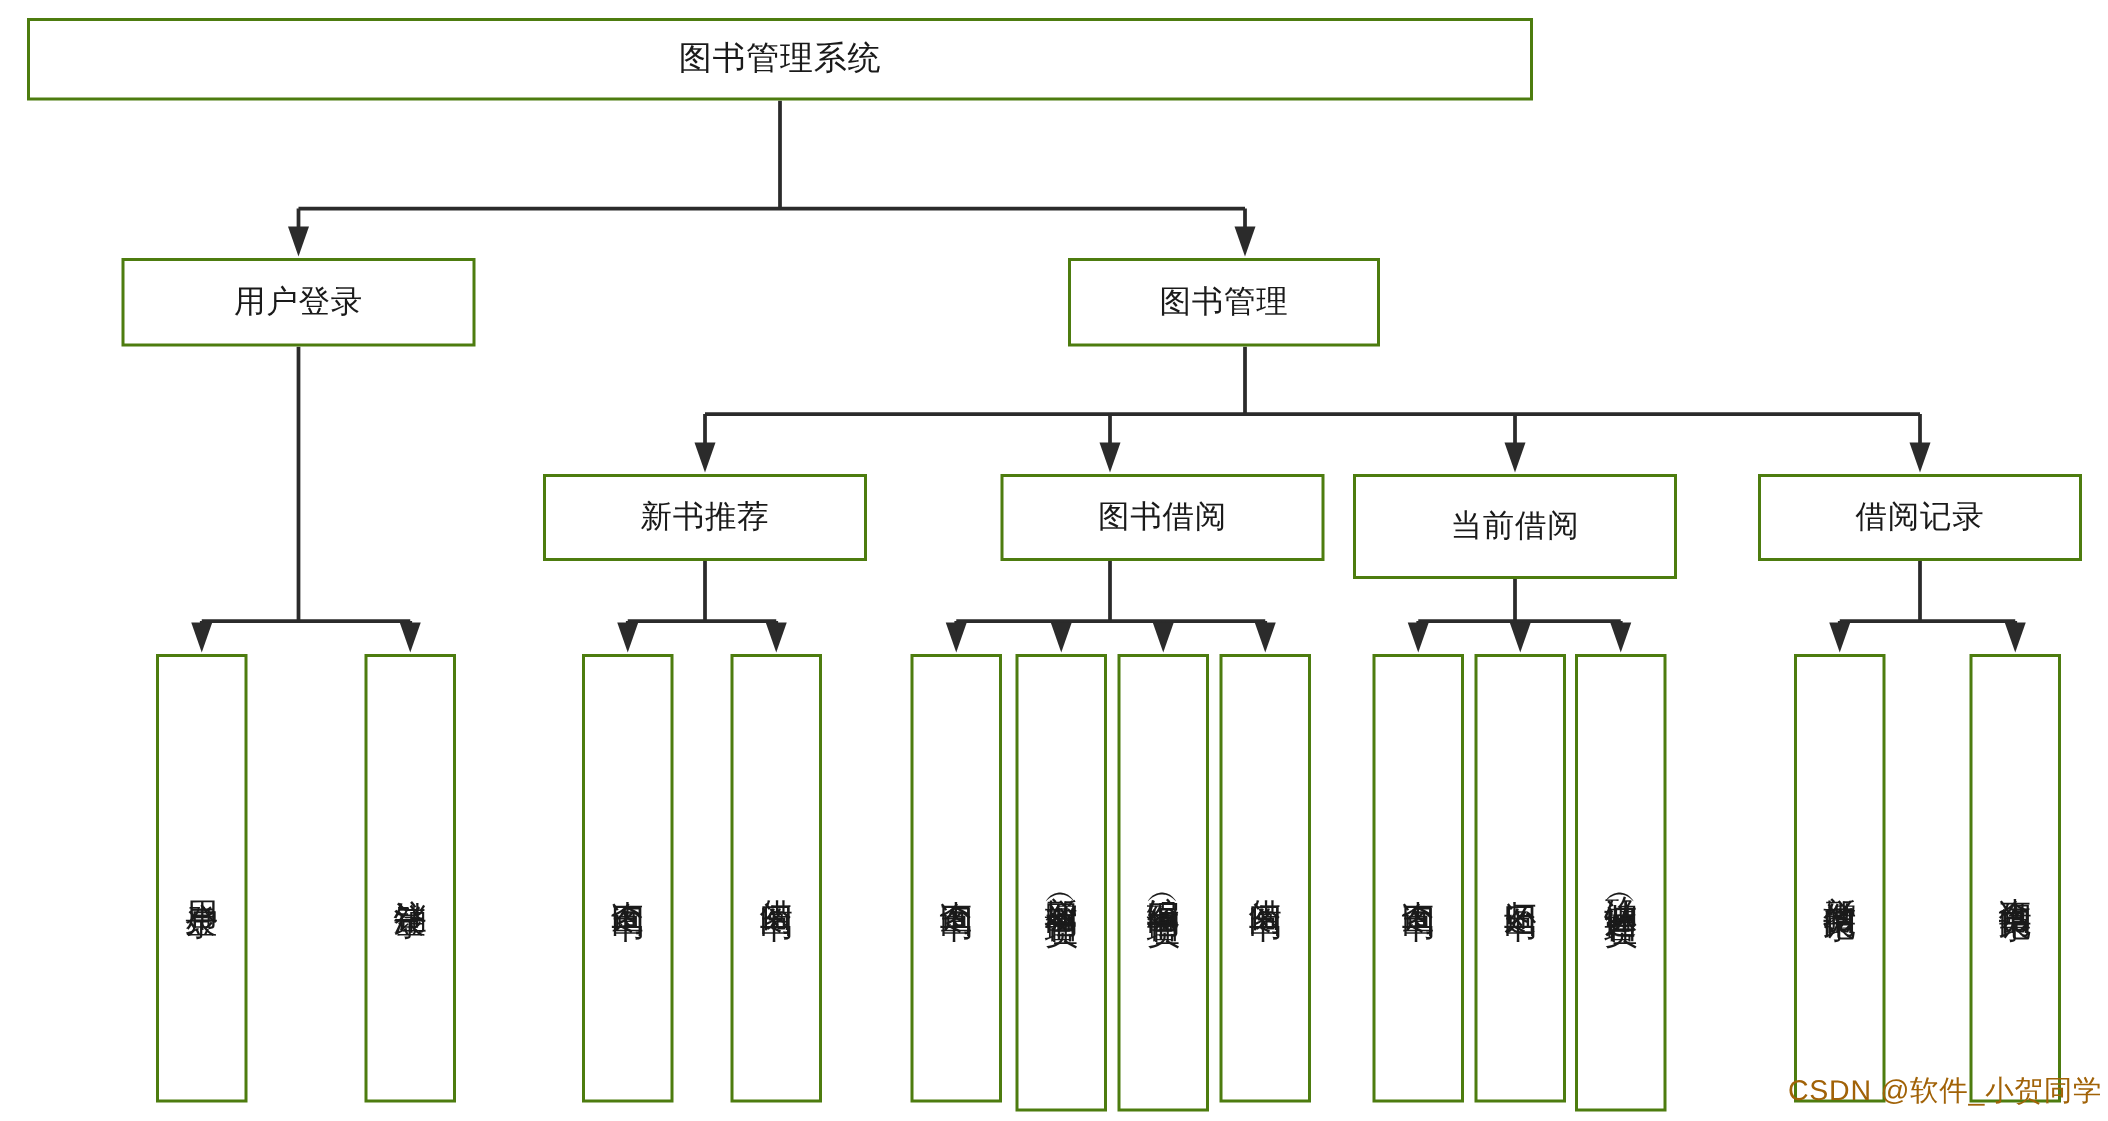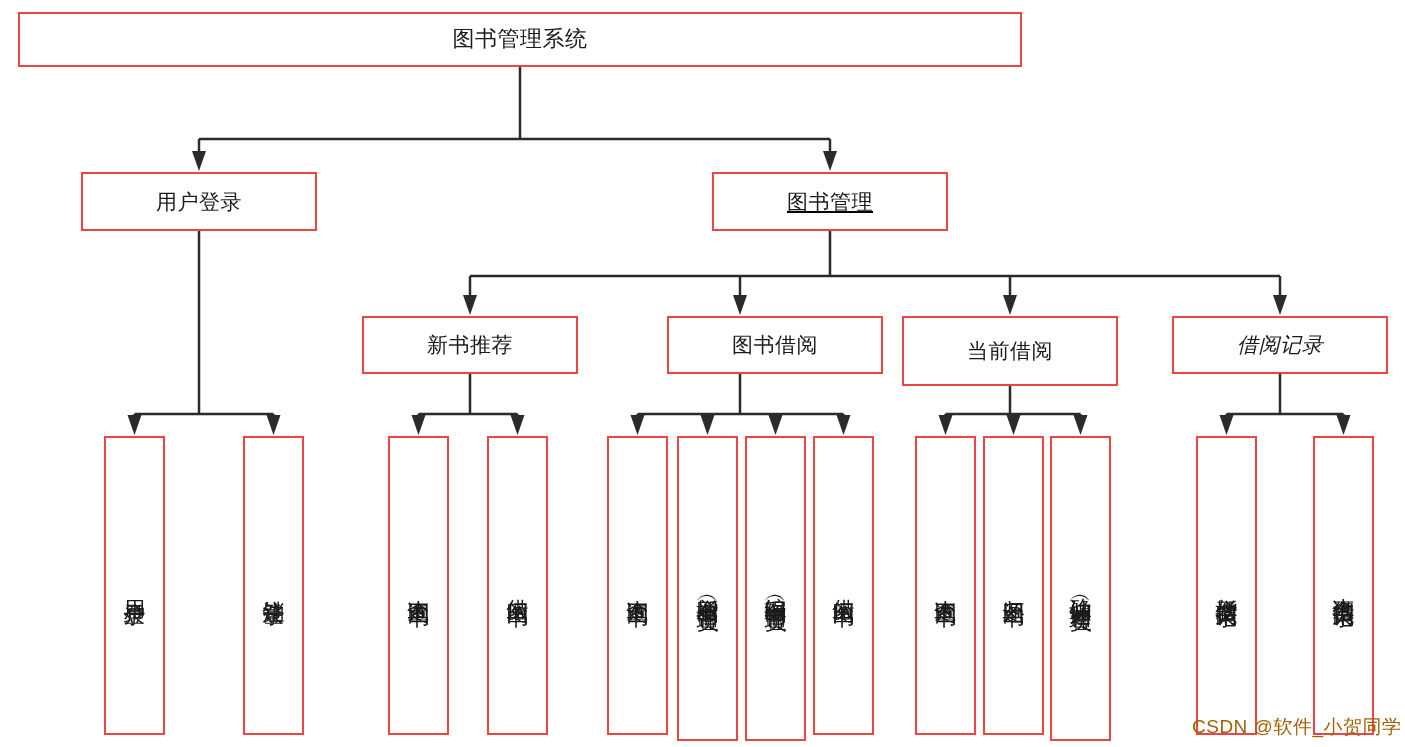--- a/index.html
+++ b/index.html
@@ -22,21 +22,21 @@
     left: 0;
     top: 0;
     width: 1405px;
     height: 747px;
     pointer-events: none;
   }
   .node {
     position: absolute;
     box-sizing: border-box;
     background: #ffffff;
-    border: 2px solid #ef4444;
+    border: 2px solid #4d7c0f;
     display: flex;
     align-items: center;
     justify-content: center;
     overflow: hidden;
   }
   .node-label {
     color: #1a1a1a;
     font-size: 21px;
     line-height: 1.12;
     letter-spacing: 0.5px;
@@ -128,33 +128,33 @@
       </g>
   </svg>
 
   <div id="nodes">
       <div class="node root" style="left: 18px; top: 12px; width: 1004px; height: 55px;">
         <span class="node-label">图书管理系统</span>
       </div>
       <div class="node" style="left: 81px; top: 172px; width: 236px; height: 59px;">
         <span class="node-label">用户登录</span>
       </div>
-      <div class="node" style="left: 712px; top: 172px; width: 236px; height: 59px; text-decoration: underline;">
+      <div class="node" style="left: 712px; top: 172px; width: 208px; height: 59px;">
         <span class="node-label">图书管理</span>
       </div>
       <div class="node" style="left: 362px; top: 316px; width: 216px; height: 58px;">
         <span class="node-label">新书推荐</span>
       </div>
       <div class="node" style="left: 667px; top: 316px; width: 216px; height: 58px;">
         <span class="node-label">图书借阅</span>
       </div>
       <div class="node" style="left: 902px; top: 316px; width: 216px; height: 70px;">
         <span class="node-label">当前借阅</span>
       </div>
-      <div class="node" style="left: 1172px; top: 316px; width: 216px; height: 58px; font-style: italic;">
+      <div class="node" style="left: 1172px; top: 316px; width: 216px; height: 58px;">
         <span class="node-label">借阅记录</span>
       </div>
       <div class="node vertical" style="left: 104px; top: 436px; width: 61px; height: 299px;">
         <span class="node-label">用户登录</span>
       </div>
       <div class="node vertical" style="left: 243px; top: 436px; width: 61px; height: 299px;">
         <span class="node-label">注销登录</span>
       </div>
       <div class="node vertical" style="left: 388px; top: 436px; width: 61px; height: 299px;">
         <span class="node-label">查询图书</span>

